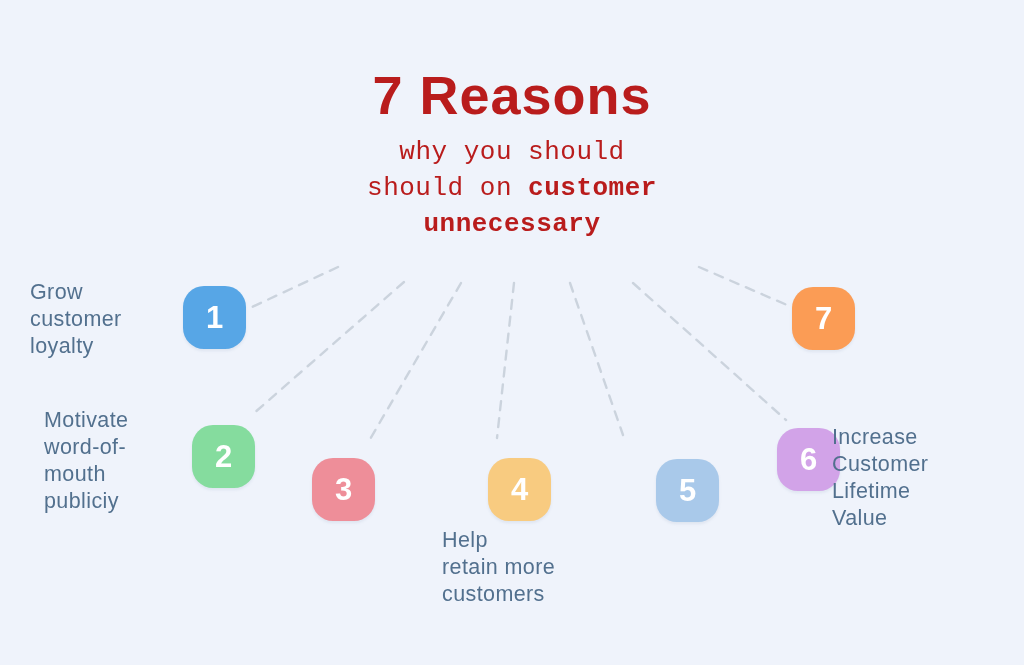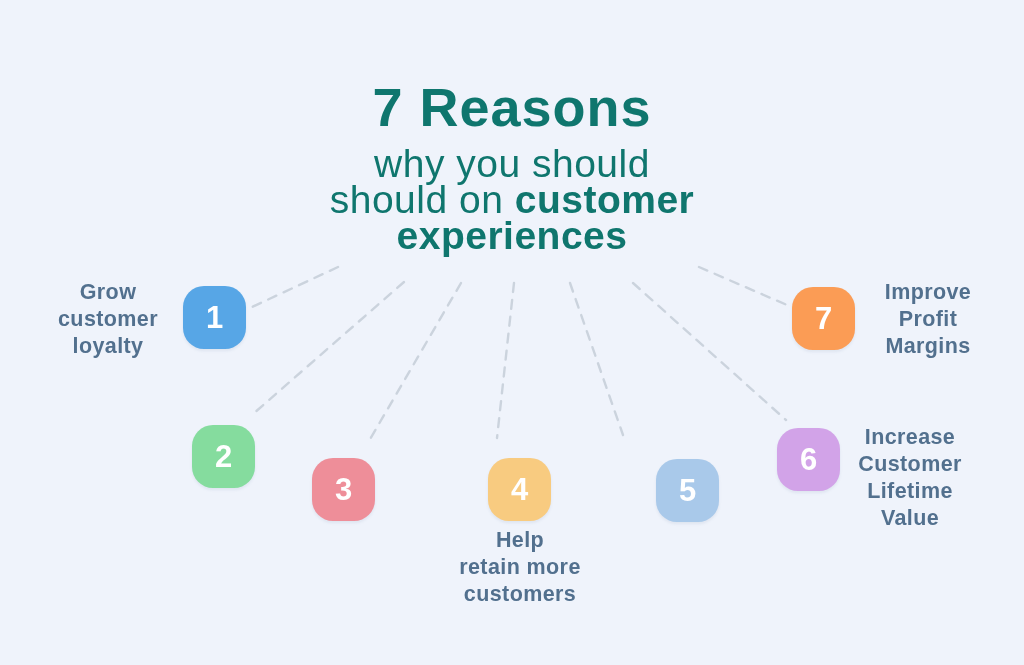--- a/index.html
+++ b/index.html
@@ -4,46 +4,46 @@
 <style>
   html,body { margin:0; padding:0; }
   .canvas {
     position:relative;
     width:1024px; height:665px;
     background:#eff3fb;
     font-family:"Liberation Sans", sans-serif;
     overflow:hidden;
   }
   .title-wrap {
-    position:absolute; top:80px; left:0; width:1024px;
-    text-align:center; color:#0f766e;
+    position:absolute; top:68px; left:0; width:1024px;
+    text-align:center; color:#b91c1c;
   }
   .title-main {
     font-size:54px; font-weight:800; letter-spacing:1px; line-height:54px;
   }
   .title-sub {
     margin-top:12px;
-    font-size:39px; line-height:36px; font-weight:500; letter-spacing:0.5px;
+    font-size:26px; line-height:36px; font-weight:500; letter-spacing:0.5px;font-family:Liberation Mono, monospace;
   }
   .title-sub .bold { font-weight:800; }
   svg.connectors { position:absolute; left:0; top:0; }
   .connector {
     fill:none; stroke-width:2.4;
     stroke-dasharray:9 8; stroke-linecap:round;
   }
   .badge {
     position:absolute; width:63px; height:63px; border-radius:21px;
     display:flex; align-items:center; justify-content:center;
     color:#ffffff; font-size:31px; font-weight:800;
     box-shadow:0 2px 3px rgba(80,110,150,0.10);
   }
   .label {
     position:absolute; color:#52708e;
-    font-size:21.5px; line-height:27px; font-weight:700; letter-spacing:0.4px;
-    text-align:center; white-space:pre-line;
+    font-size:21.5px; line-height:27px; font-weight:400; letter-spacing:0.4px;
+    white-space:pre-line;
   }
   .b1 { left:183px; top:286px; }
   .b2 { left:192px; top:425px; }
   .b3 { left:312px; top:458px; }
   .b4 { left:488px; top:458px; }
   .b5 { left:656px; top:459px; }
   .b6 { left:777px; top:428px; }
   .b7 { left:792px; top:287px; }
   .l1 { left:30px;  top:279px; width:156px; }
   .l2 { left:44px;  top:407px; width:156px; }
@@ -56,21 +56,21 @@
 </head>
 <body>
 
 <div class="canvas">
 
   <div class="title-wrap">
     <div class="title-main">7 Reasons</div>
     <div class="title-sub">
       <span>why you should</span><br>
       <span>should on </span><span class="bold">customer</span><br>
-      <span class="bold">experiences</span>
+      <span class="bold">unnecessary</span>
     </div>
   </div>
 
   <svg class="connectors" width="1024" height="665" viewBox="0 0 1024 665">
     <line class="connector" x1="338" y1="267" x2="252" y2="307" style="stroke: rgb(203, 211, 221);"></line>
     <line class="connector" x1="404" y1="282" x2="253" y2="414" style="stroke: rgb(203, 211, 221);"></line>
     <line class="connector" x1="461" y1="283" x2="369" y2="441" style="stroke: rgb(203, 211, 221);"></line>
     <line class="connector" x1="514" y1="283" x2="497" y2="438" style="stroke: rgb(203, 211, 221);"></line>
     <line class="connector" x1="570" y1="283" x2="623" y2="435" style="stroke: rgb(203, 211, 221);"></line>
     <line class="connector" x1="633" y1="283" x2="786" y2="420" style="stroke: rgb(203, 211, 221);"></line>
@@ -95,24 +95,25 @@
   <div class="badge b6" style="background-color: rgb(210, 163, 232);">
       <span>6</span>
     </div>
   <div class="badge b7" style="background-color: rgb(251, 156, 85);">
       <span>7</span>
     </div>
 
   <div class="label l1">Grow
 customer
 loyalty</div>
+  <div class="label l2">Motivate
+word-of-
+mouth
+publiciy</div>
   <div class="label l4">Help
 retain more
 customers</div>
   <div class="label l6">Increase
 Customer
 Lifetime
 Value</div>
-  <div class="label l7">Improve
-Profit
-Margins</div>
 
 </div>
 
 </body></html>

